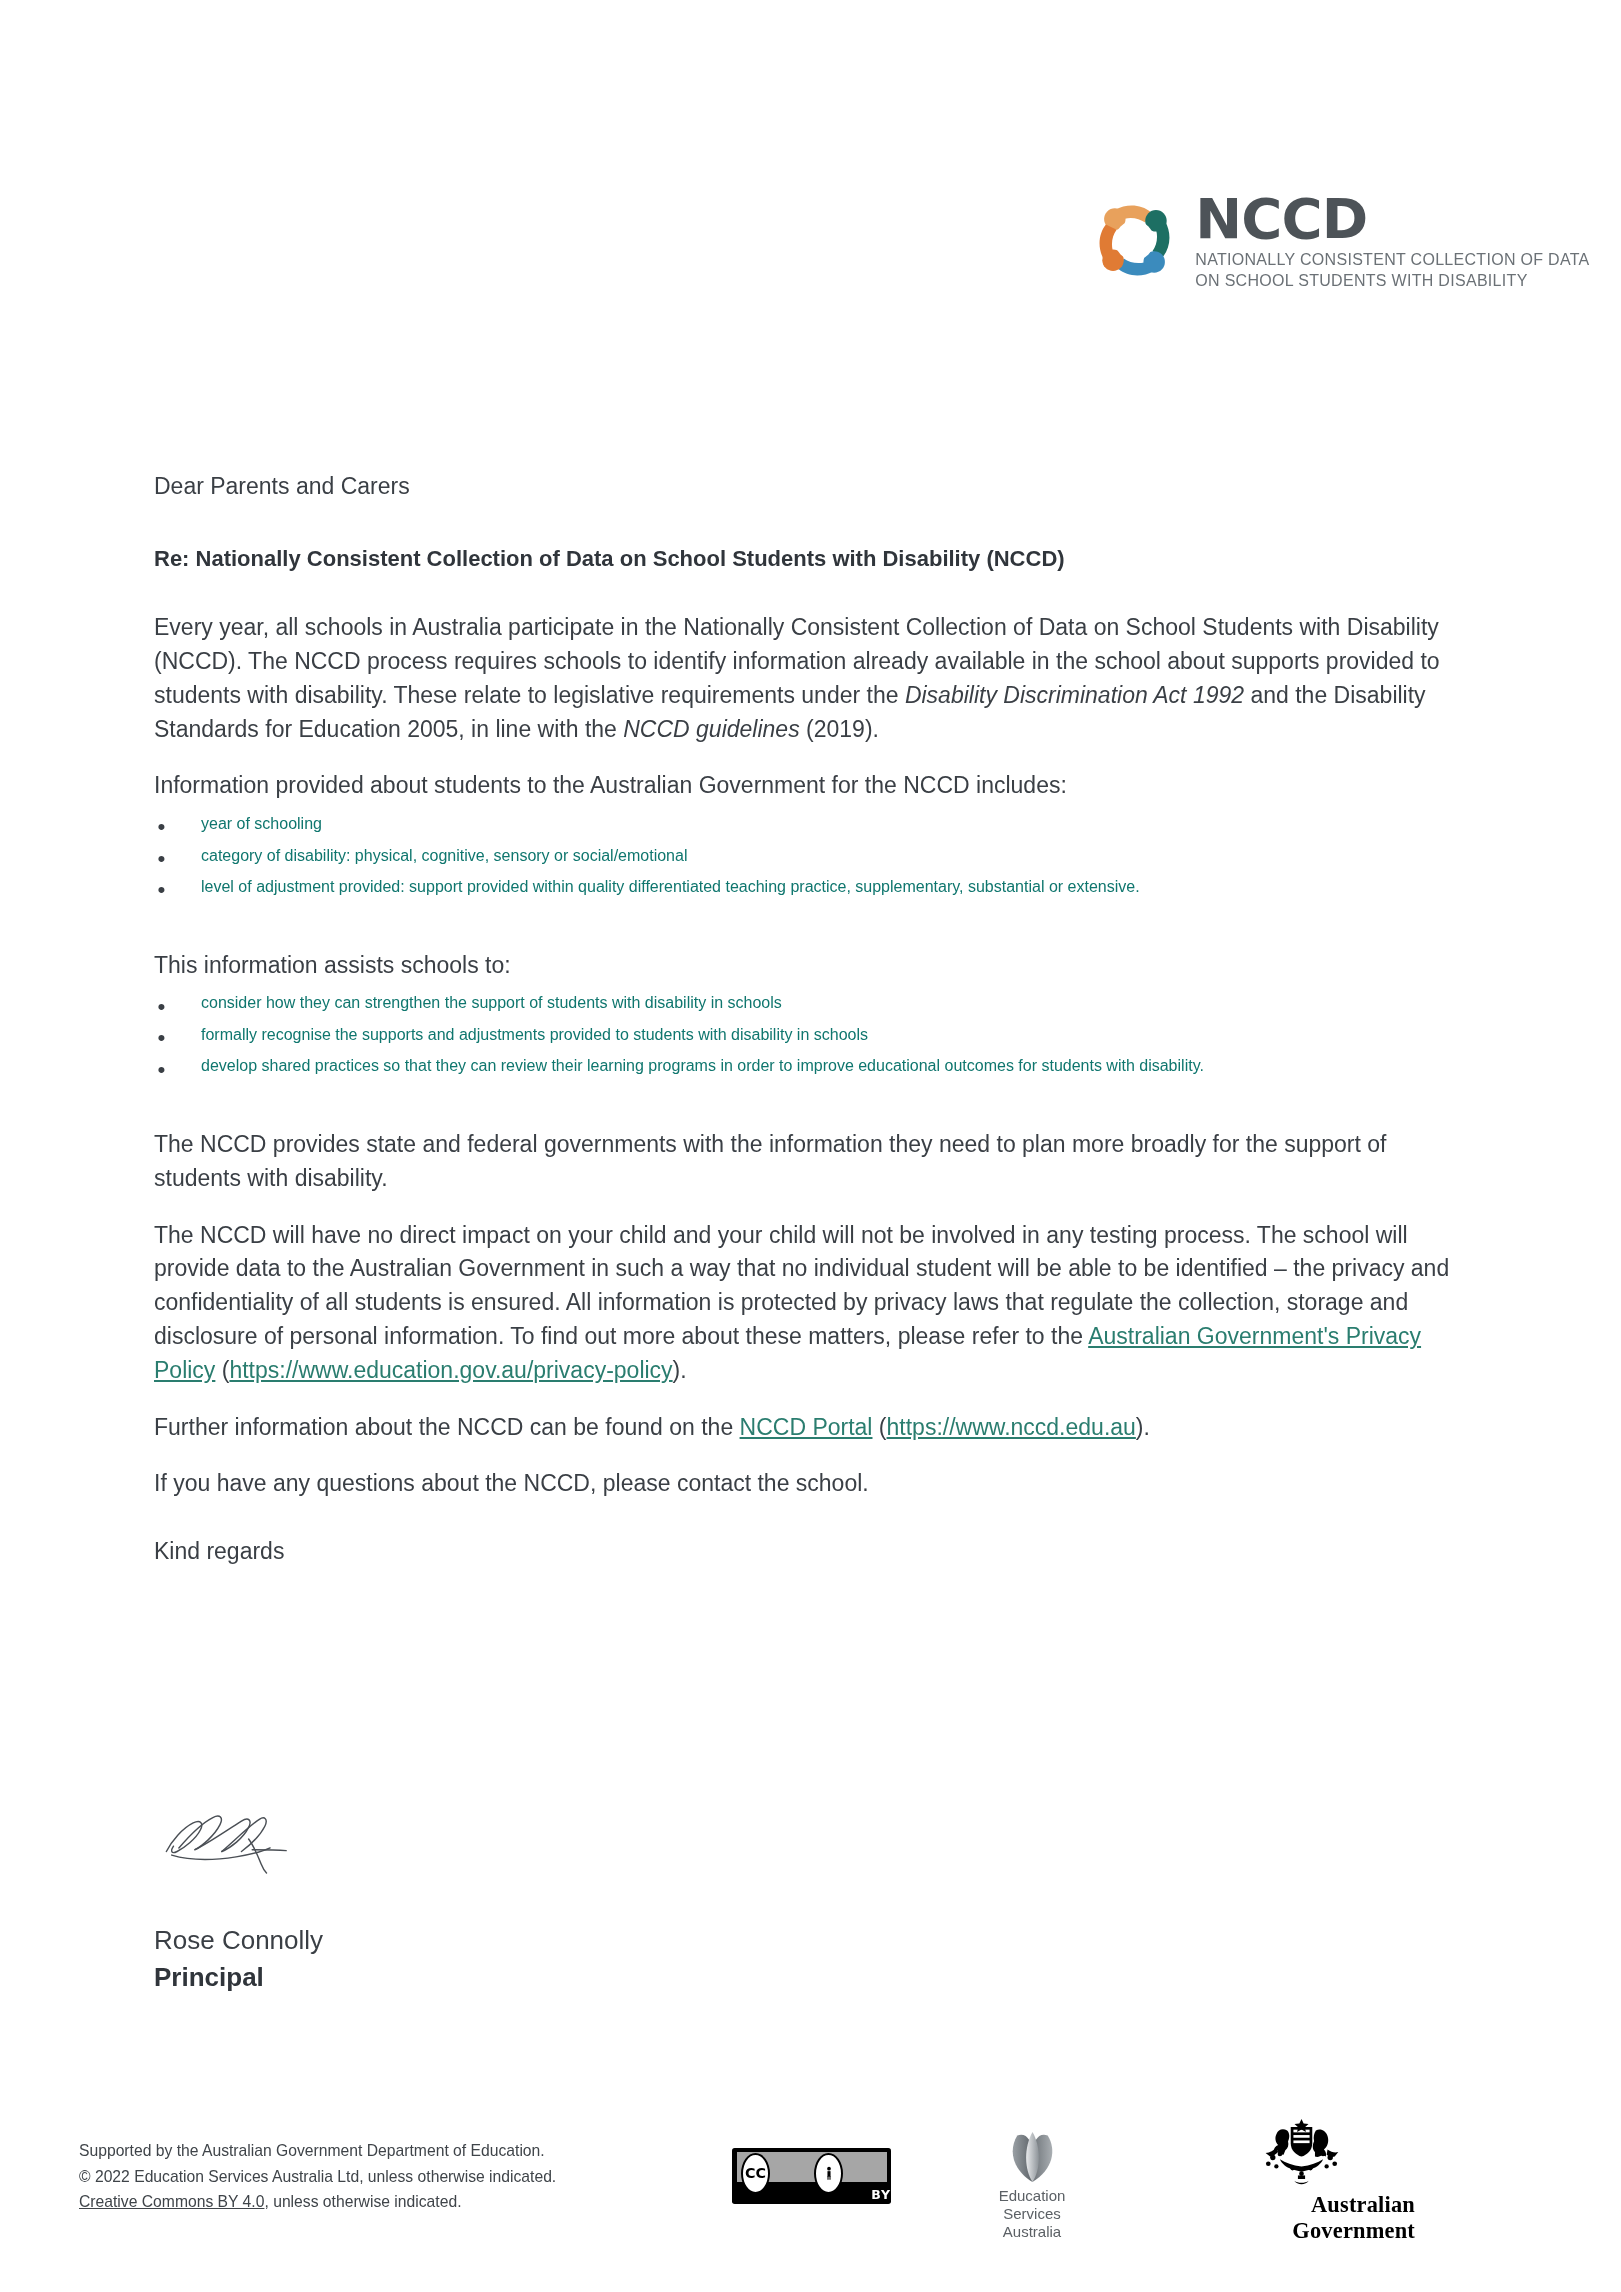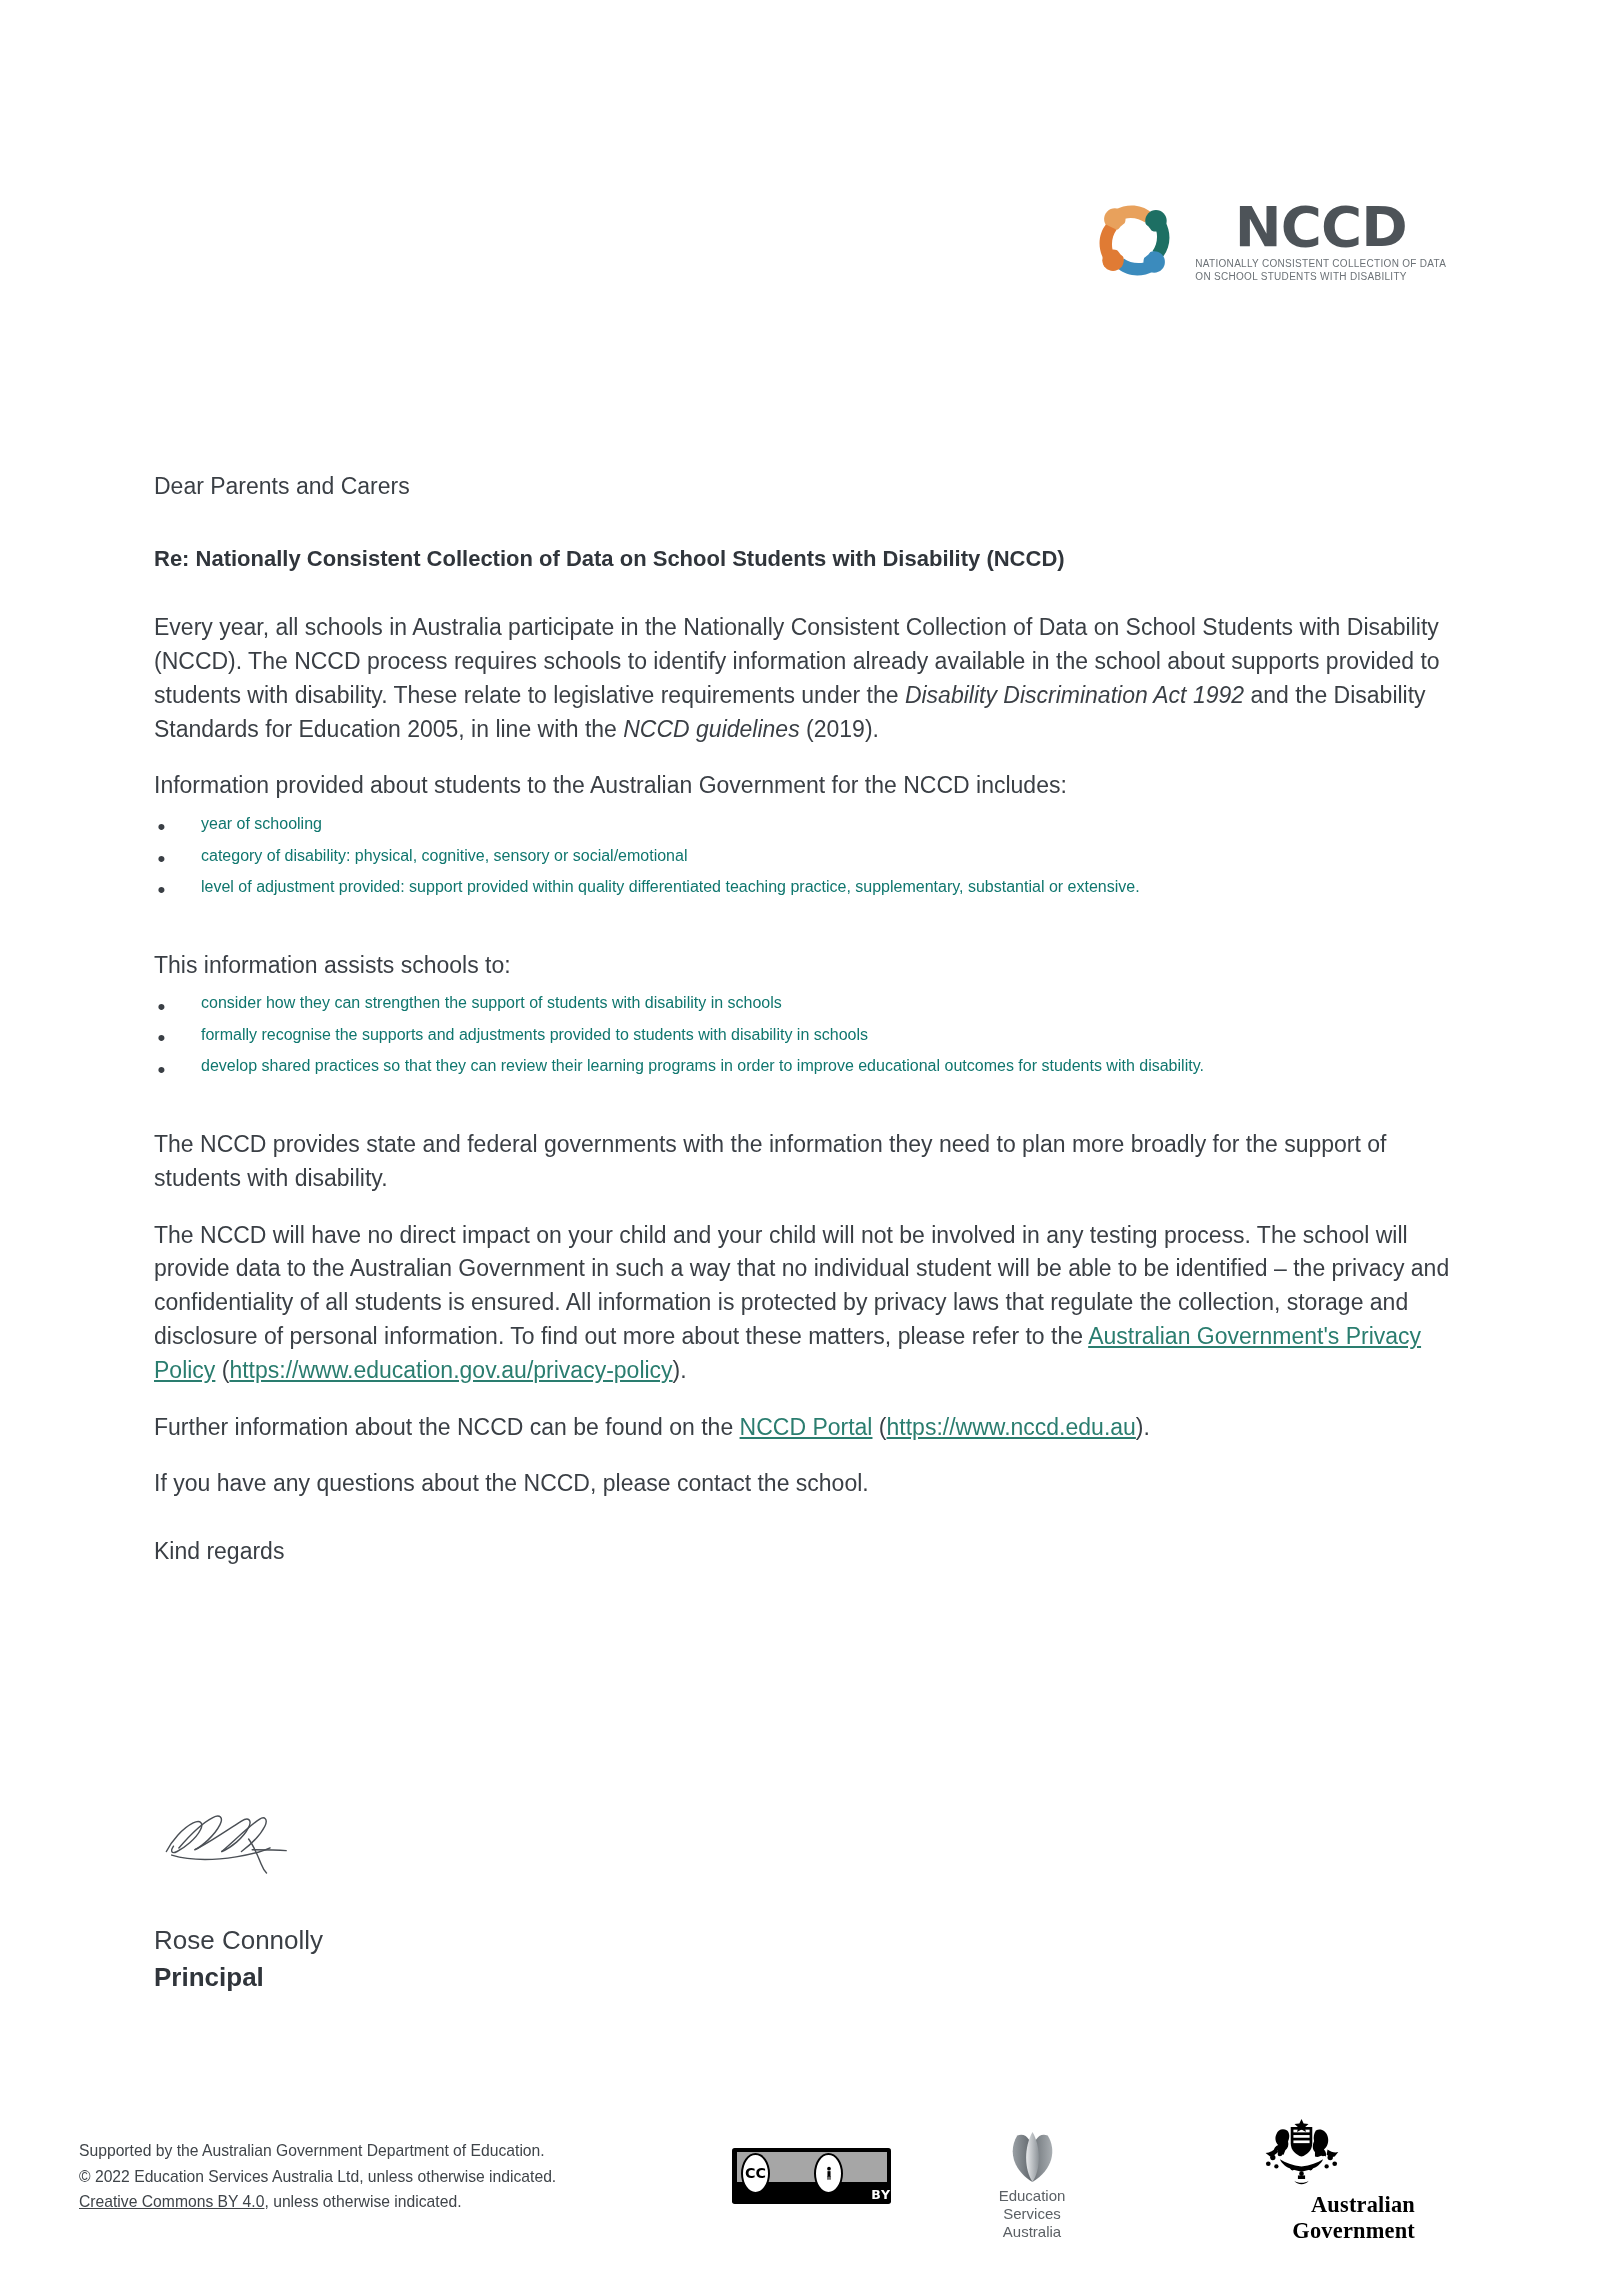--- a/index.html
+++ b/index.html
@@ -34,33 +34,32 @@
   .logo-mark {
     width: 93px;
     height: 93px;
     flex: 0 0 93px;
   }
   .logo-type {
     display: flex;
     flex-direction: column;
     justify-content: center;
     padding-top: 3.6px;
-    align-items: center;
   }
   .logo-word {
     font-family: "DejaVu Sans", sans-serif;
     font-weight: bold;
     font-size: 56px;
     letter-spacing: -0.9px;
     line-height: 0.92;
     color: #4d5358;
   }
   .logo-sub {
     font-family: "Liberation Sans", sans-serif;
-    font-size: 10px;
+    font-size: 16px;
     letter-spacing: 0.3px;
     line-height: 1.32;
     color: #6b7176;
     margin-top: 4.5px;
     white-space: nowrap;
   }
 
   
   .letter {
     position: absolute;

